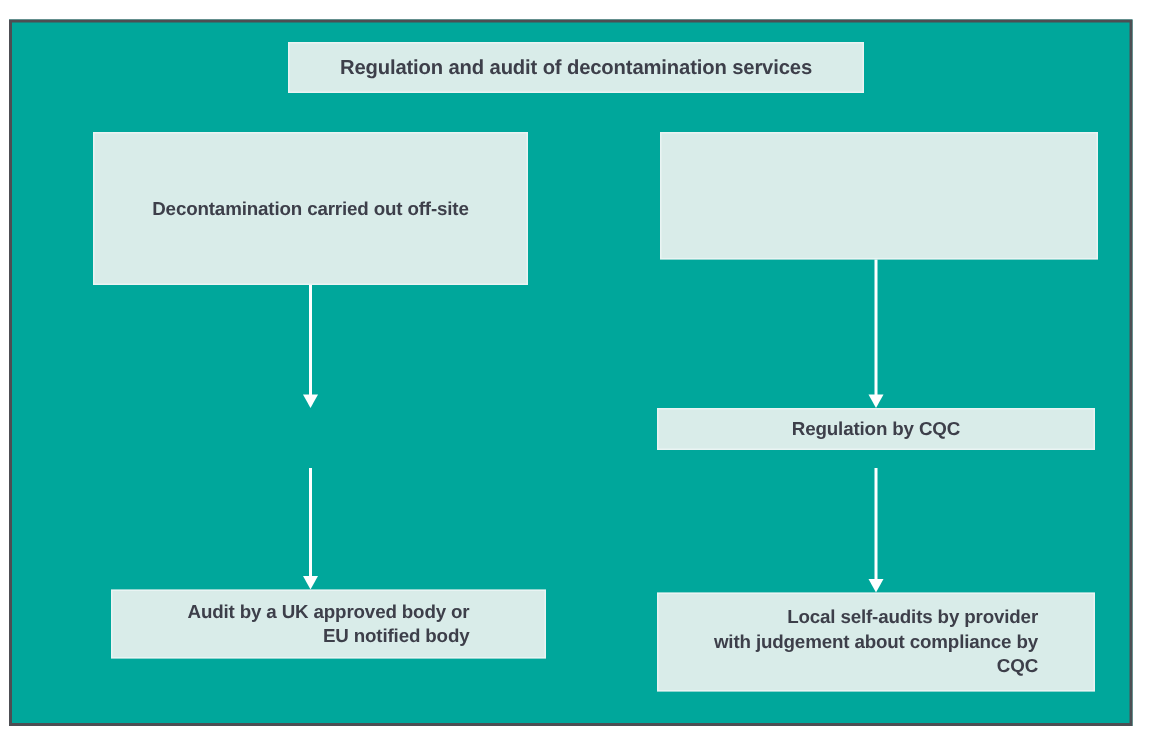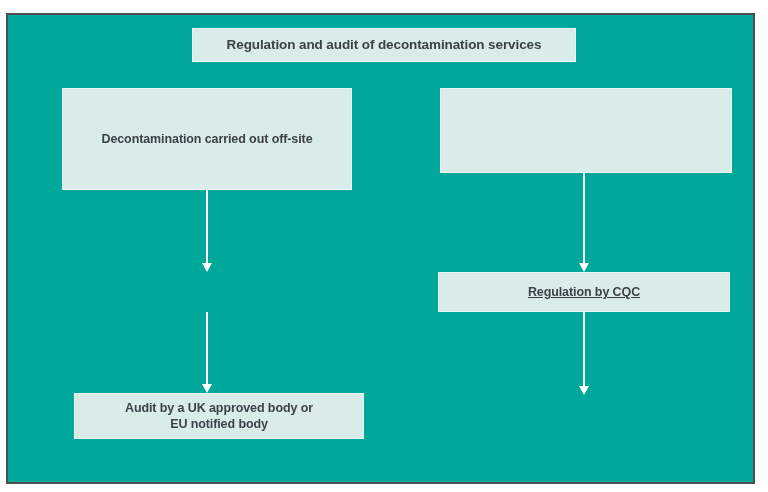--- a/index.html
+++ b/index.html
@@ -22,21 +22,21 @@
   .box {
     position: absolute;
     box-sizing: border-box;
     background: var(--box-fill, #d9ece9);
     border: 1px solid rgba(255,255,255,0.45);
     color: var(--text, #3d3f4a);
     display: flex;
     flex-direction: column;
     justify-content: center;
     align-items: center;
-    text-align: center;
+    text-align: right;
     font-weight: bold;
     font-size: 12.5px;
     line-height: 16.5px;
     letter-spacing: -0.1px;
     padding: 2px 4px;
   }
   .title-box { font-size: 13.5px; }
   .multiline { white-space: pre-line; }
   .arrow {
     position: absolute;
@@ -55,21 +55,21 @@
     border-left: 5px solid transparent;
     border-right: 5px solid transparent;
     border-top: 9px solid var(--arrow, #ffffff);
     margin-top: -1px;
   }
   
   #title-box   { left: 184px; top: 13px;  width: 384px; height: 34px; }
   #l-top-box   { left: 54px;  top: 73px;  width: 290px; height: 102px; }
   #r-top-box   { left: 432px; top: 73px;  width: 292px; height: 85px; }
   #l-mid-box   { left: 54px;  top: 257px; width: 290px; height: 40px; }
-  #r-mid-box   { left: 430px; top: 257px; width: 292px; height: 40px; text-decoration: underline; }
+  #r-mid-box   { left: 430px; top: 257px; width: 292px; height: 28px; }
   #l-bot-box   { left: 66px;  top: 378px; width: 290px; height: 46px; }
   #r-bot-box   { left: 430px; top: 380px; width: 292px; height: 66px; }
   #l-arrow-1   { left: 193px; top: 175px; height: 82px; }
   #r-arrow-1   { left: 570px; top: 158px; height: 99px; }
   #l-arrow-2   { left: 193px; top: 297px; height: 81px; }
   #r-arrow-2   { left: 570px; top: 297px; height: 83px; }
 </style>
 </head>
 <body>
 
@@ -110,15 +110,20 @@
 
     <div class="box" id="r-mid-box">
       <span>Regulation by CQC</span>
     </div>
 
     <div class="arrow" id="r-arrow-2">
       <div class="shaft"></div>
       <div class="head"></div>
     </div>
 
+    <div class="box" id="r-bot-box">
+      <span class="multiline">Local self-audits by provider
+with judgement about compliance by
+CQC</span>
+    </div>
 
   </div>
 </div>
 
 </body></html>

